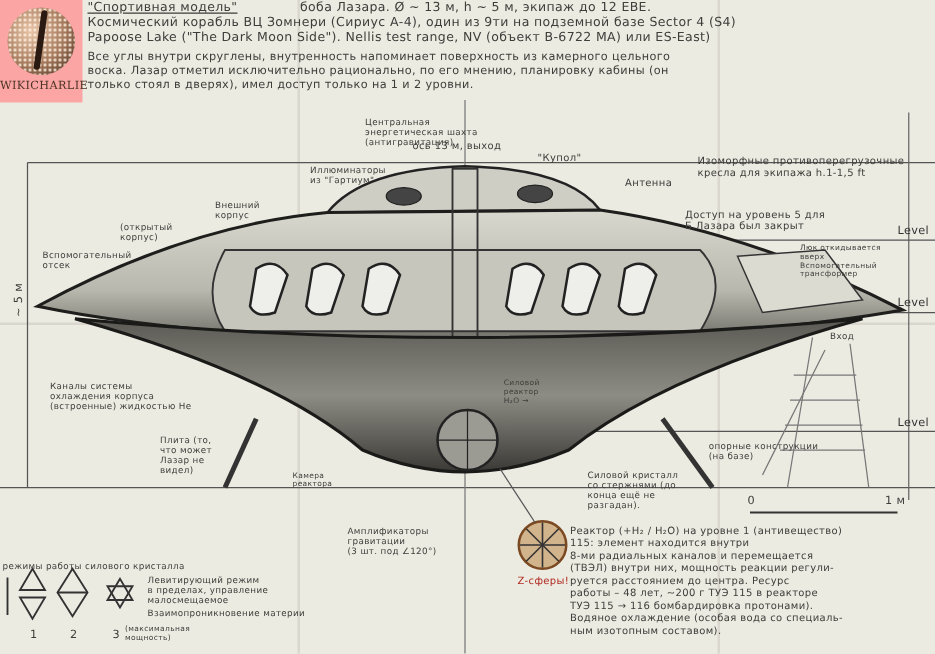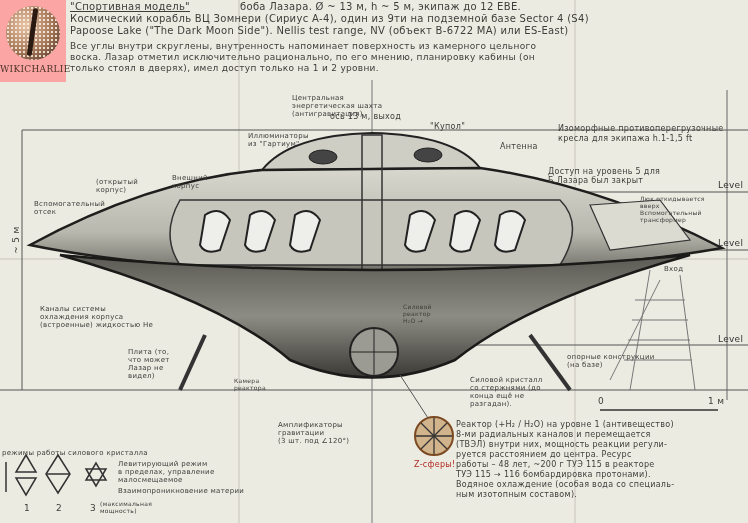--- a/index.html
+++ b/index.html
@@ -128,21 +128,21 @@
 <div class="hand" style="left:70px;top:52px;">воска. Лазар отметил исключительно рационально, по его мнению, планировку кабины (он</div>
 <div class="hand" style="left:70px;top:63px;">только стоял в дверях), имел доступ только на 1 и 2 уровни.</div>
 
 <div class="hand" style="left:292px;top:94px;font-size:7px;line-height:8px;width:95px;">Центральная энергетическая шахта (антигравитация)</div>
 <div class="hand" style="left:330px;top:112px;font-size:8px;">ось 13 м, выход</div>
 <div class="hand" style="left:430px;top:122px;font-size:8px;">"Купол"</div>
 <div class="hand" style="left:248px;top:132px;font-size:7px;line-height:8px;">
     <div>Иллюминаторы</div>
     <div>из "Гартиум"</div>
   </div>
-<div class="hand" style="left:172px;top:160px;font-size:7px;line-height:8px;margin-top:14px;">
+<div class="hand" style="left:172px;top:160px;font-size:7px;line-height:8px;">
     <div>Внешний</div>
     <div>корпус</div>
   </div>
 <div class="hand" style="left:96px;top:178px;font-size:7px;line-height:8px;">
     <div>(открытый</div>
     <div>корпус)</div>
   </div>
 <div class="hand" style="left:34px;top:200px;font-size:7px;line-height:8px;">
     <div>Вспомогательный</div>
     <div>отсек</div>
@@ -215,20 +215,21 @@
 <div class="hand" style="left:24px;top:503px;font-size:9px;">1</div>
 <div class="hand" style="left:56px;top:503px;font-size:9px;">2</div>
 <div class="hand" style="left:90px;top:503px;font-size:9px;">3</div>
 <div class="hand" style="left:100px;top:500px;font-size:6px;line-height:7px;">
     <div>(максимальная</div>
     <div>мощность)</div>
   </div>
 
 <div class="hand" style="left:456px;top:420px;font-size:8px;line-height:10px;width:290px;">
   <div>Реактор (+H₂ / H₂O) на уровне 1 (антивещество)</div>
+  <div>115: элемент находится внутри</div>
   <div>8-ми радиальных каналов и перемещается</div>
   <div>(ТВЭЛ) внутри них, мощность реакции регули-</div>
   <div>руется расстоянием до центра. Ресурс</div>
   <div>работы – 48 лет, ~200 г ТУЭ 115 в реакторе</div>
   <div>ТУЭ 115 → 116 бомбардировка протонами).</div>
   <div>Водяное охлаждение (особая вода со специаль-</div>
   <div>ным изотопным составом).</div>
 </div>
 <div class="hand red" style="left:414px;top:460px;font-size:8px;">Z-сферы!</div>
 

